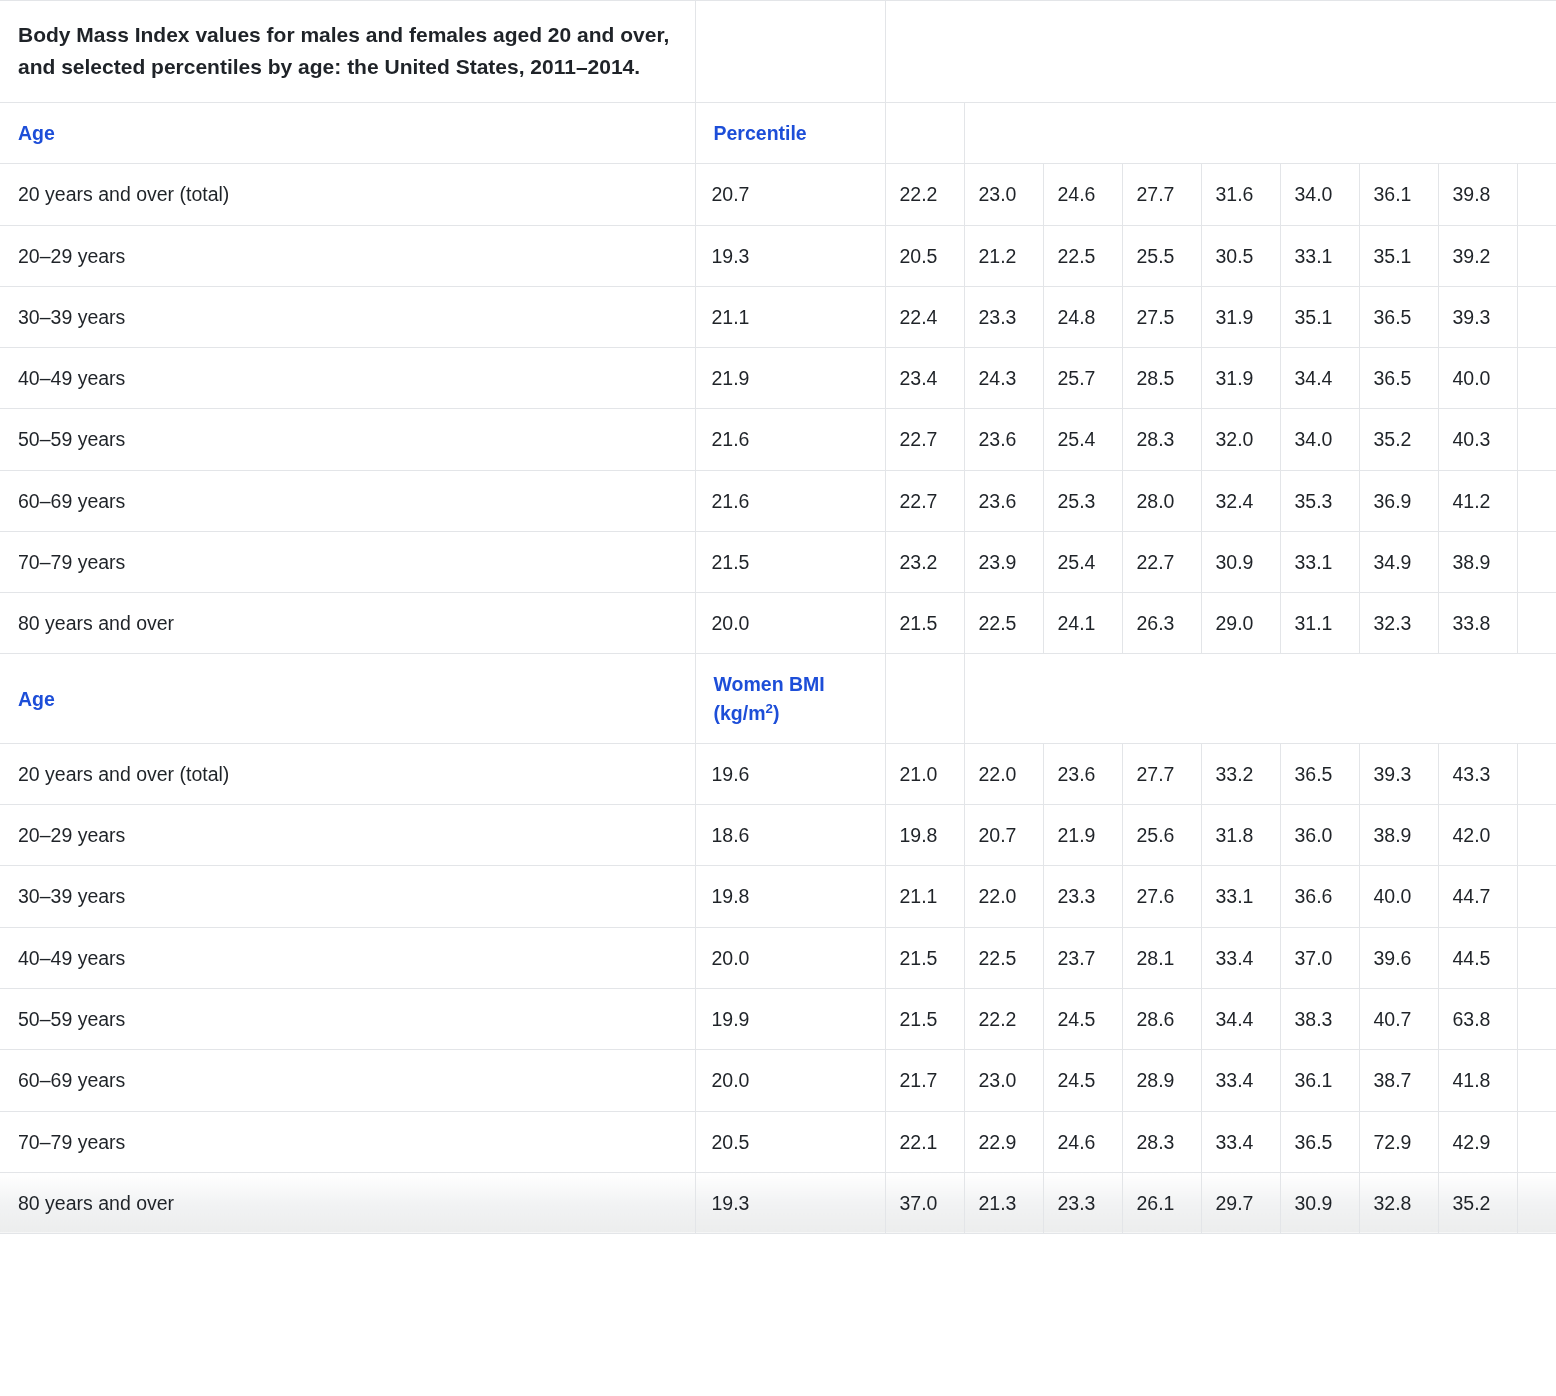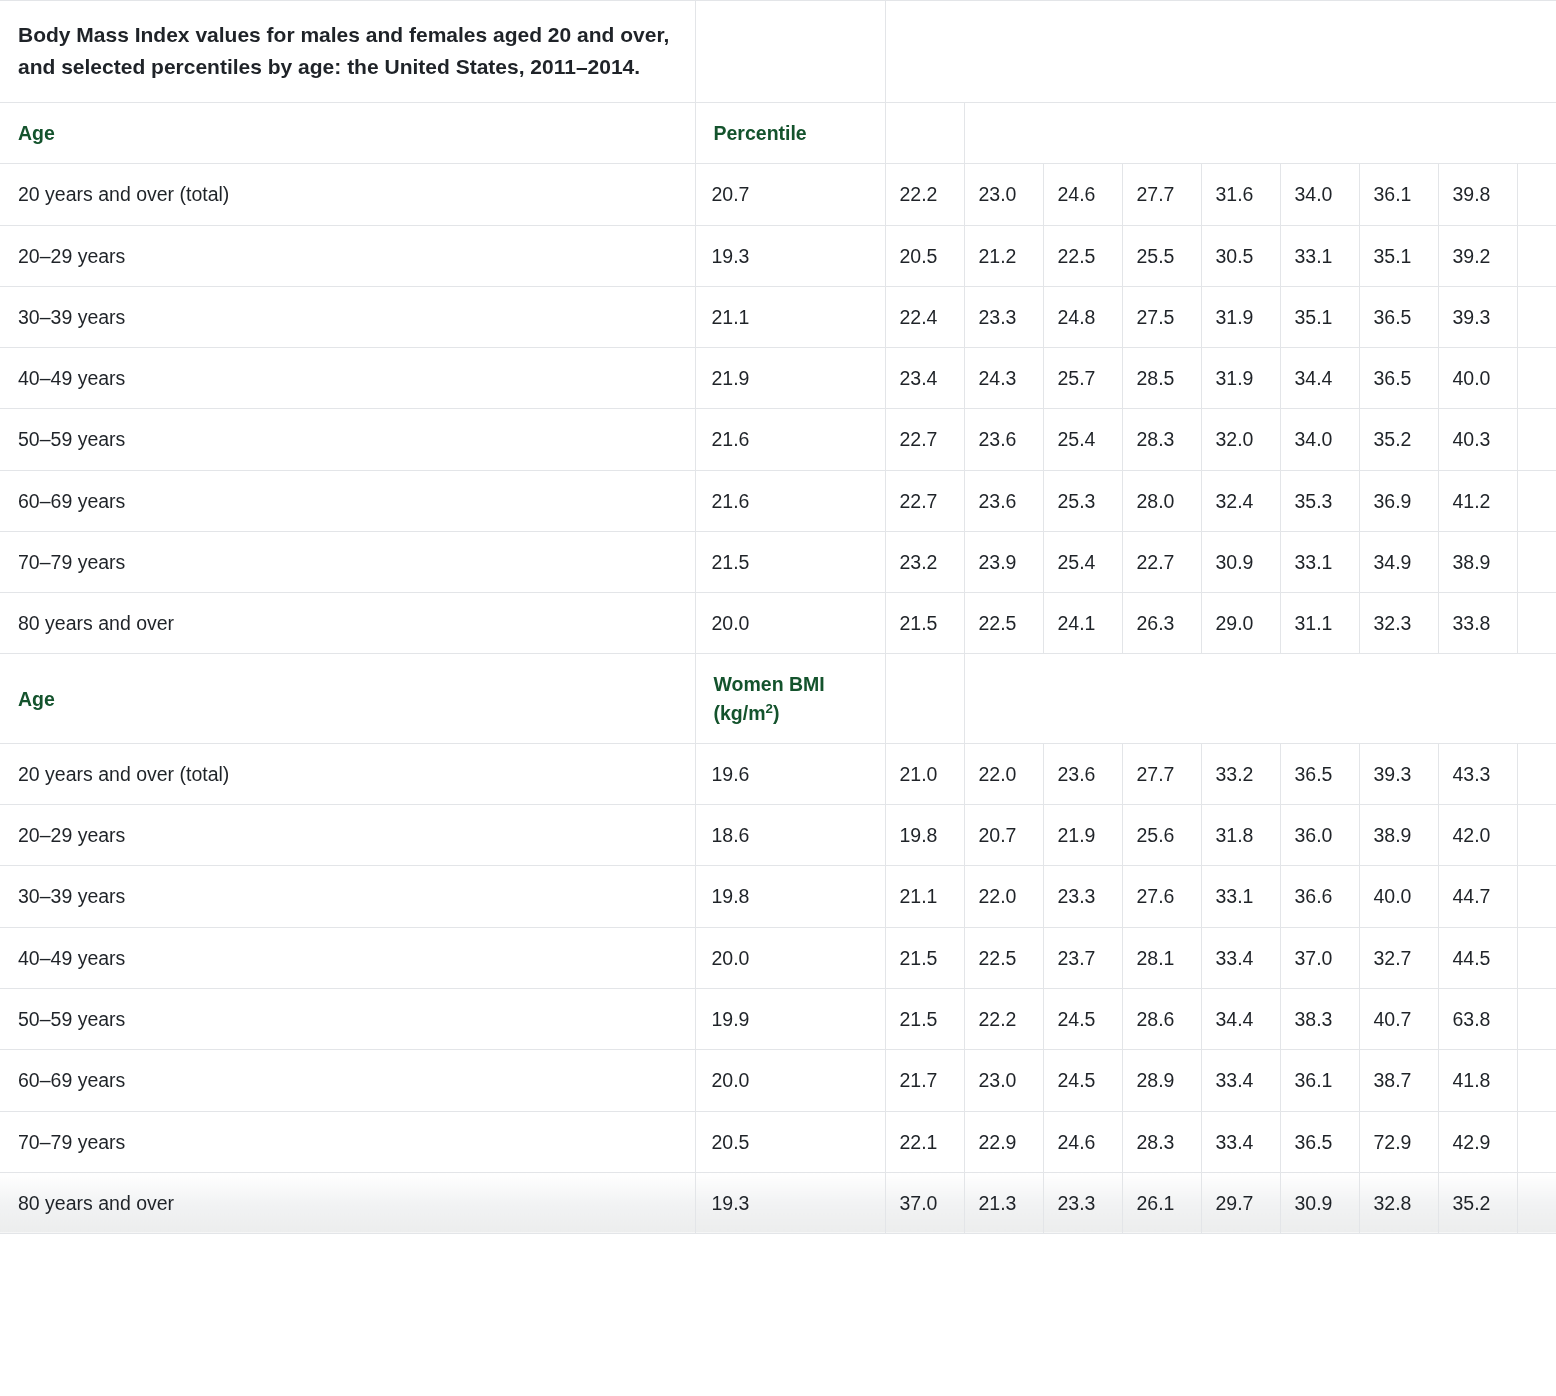--- a/index.html
+++ b/index.html
@@ -27,21 +27,21 @@
     line-height: 1.45;
     vertical-align: middle;
     text-align: left;
     color: #1f2328;
     background: #ffffff;
     box-sizing: border-box;
     overflow: hidden;
   }
   table.bmi-table td.hdr {
     font-weight: bold;
-    color: #14532d;
+    color: #1d4ed8;
   }
   table.bmi-table td.title-cell {
     font-weight: bold;
     font-size: 21px;
     line-height: 1.5;
     padding: 18px 18px 20px 18px;
   }
   table.bmi-table td.num {
     padding-left: 16px;
     padding-right: 10px;
@@ -270,21 +270,21 @@
       </tr>
       <tr>
         <td>40–49 years</td>
         <td class="num">20.0</td>
         <td class="narrow">21.5</td>
         <td class="narrow">22.5</td>
         <td class="narrow">23.7</td>
         <td class="narrow">28.1</td>
         <td class="narrow">33.4</td>
         <td class="narrow">37.0</td>
-        <td class="narrow">32.7</td>
+        <td class="narrow">39.6</td>
         <td class="narrow">44.5</td>
         <td></td>
         <td class="tail"></td>
       </tr>
       <tr>
         <td>50–59 years</td>
         <td class="num">19.9</td>
         <td class="narrow">21.5</td>
         <td class="narrow">22.2</td>
         <td class="narrow">24.5</td>

